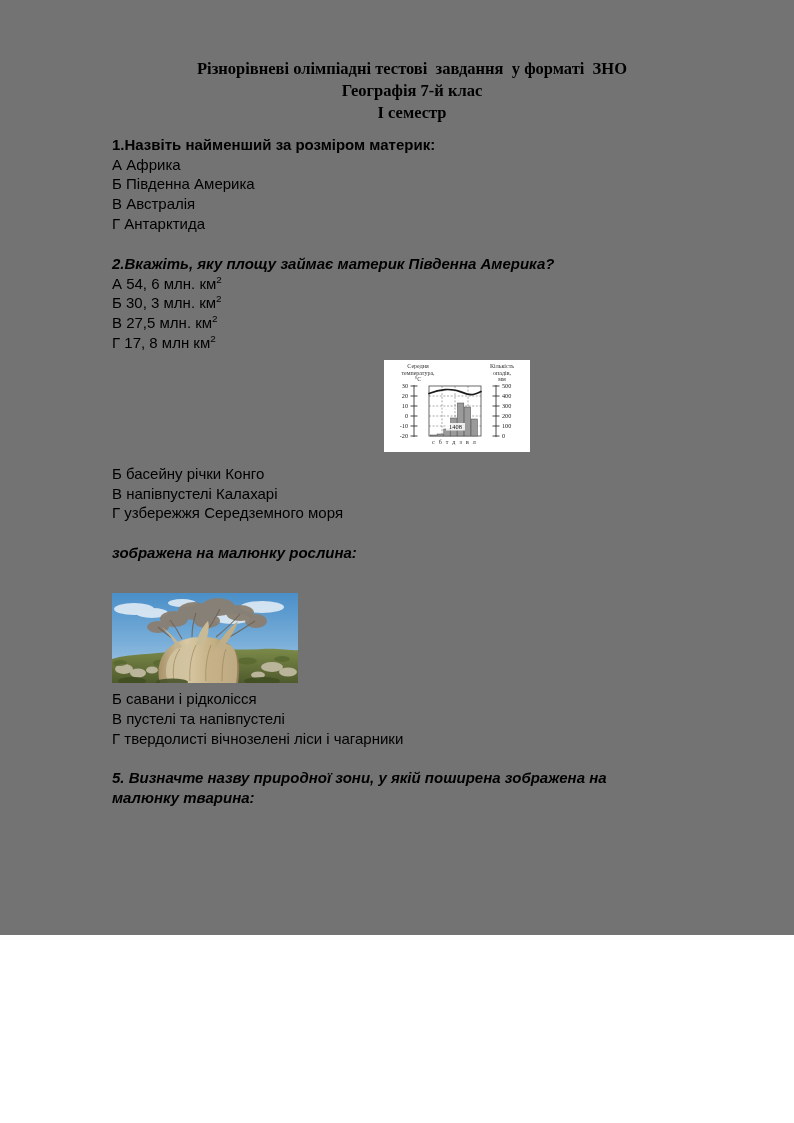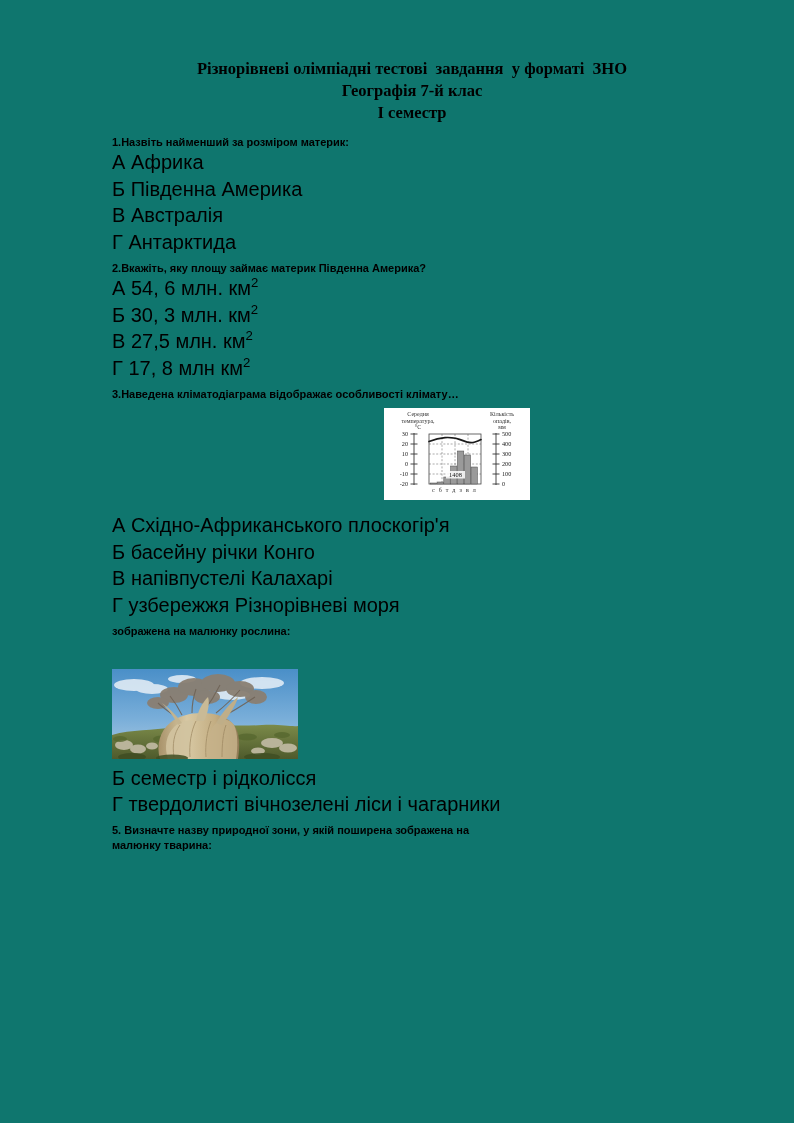--- a/index.html
+++ b/index.html
@@ -4,22 +4,22 @@
 <title>Geography Test Document</title>
 <style>
   html, body {
     margin: 0;
     padding: 0;
     background: #ffffff;
   }
   .page {
     position: relative;
     width: 794px;
-    height: 1123px;
-    background: #0f766e;
+    height: 935px;
+    background: #737373;
     overflow: hidden;
     font-family: "Liberation Sans", sans-serif;
     color: #000000;
   }
   .content {
     position: absolute;
     left: 112px;
     top: 58px;
     width: 600px;
   }
@@ -31,29 +31,29 @@
     font-weight: bold;
     font-size: 16.5px;
     line-height: 1.33;
     color: #000;
   }
   .title-line { white-space: pre; }
 
   
   .question {
     font-weight: bold;
-    font-size: 11px;
+    font-size: 15px;
     line-height: 1.32;
     margin-top: 11px;
     color: #000;
   }
-  .question.tight { margin-top: 6px; }
+  .question.tight { margin-top: 20px; font-style: italic; }
   .option {
     font-weight: normal;
-    font-size: 20px;
+    font-size: 15px;
     line-height: 1.32;
     color: #000;
   }
   sup.sq {
     font-size: 0.66em;
     vertical-align: super;
     line-height: 0;
   }
 
   
@@ -108,21 +108,20 @@
     <div class="option">Б Південна Америка</div>
     <div class="option">В Австралія</div>
     <div class="option">Г Антарктида</div>
 
     <div class="question tight">2.Вкажіть, яку площу займає материк Південна Америка?</div>
     <div class="option"><span>А 54, 6 млн. км</span><sup class="sq">2</sup></div>
     <div class="option"><span>Б 30, 3 млн. км</span><sup class="sq">2</sup></div>
     <div class="option"><span>В 27,5 млн. км</span><sup class="sq">2</sup></div>
     <div class="option"><span>Г 17, 8 млн км</span><sup class="sq">2</sup></div>
 
-    <div class="question tight">3.Наведена кліматодіаграма відображає особливості клімату…</div>
 
     <div class="figure-climate">
       <div class="climate-wrap">
         <svg width="146" height="92" viewBox="0 0 146 92" xmlns="http://www.w3.org/2000/svg">
           <rect x="0" y="0" width="146" height="92" fill="#ffffff"></rect>
 
           <text x="34" y="8" font-family="Liberation Serif, serif" font-size="6" text-anchor="middle" fill="#333">Середня</text>
           <text x="34" y="14.5" font-family="Liberation Serif, serif" font-size="6" text-anchor="middle" fill="#333">температура,</text>
           <text x="34" y="21" font-family="Liberation Serif, serif" font-size="6" text-anchor="middle" fill="#333">°C</text>
 
@@ -203,24 +202,23 @@
             <text x="69.8" y="83.5">д</text>
             <text x="76.6" y="83.5">з</text>
             <text x="83.4" y="83.5">в</text>
             <text x="90.2" y="83.5">л</text>
           </g>
         </svg>
       </div>
     </div>
 
     <div class="spacer-q3-opts"></div>
-    <div class="option">А Східно-Африканського плоскогір'я</div>
     <div class="option">Б басейну річки Конго</div>
     <div class="option">В напівпустелі Калахарі</div>
-    <div class="option">Г узбережжя Різнорівневі моря</div>
+    <div class="option">Г узбережжя Середземного моря</div>
 
     <div class="question tight">
       <div>зображена на малюнку рослина:</div>
     </div>
 
     <div class="figure-photo">
       <div class="photo-frame">
         <svg width="186" height="90" viewBox="0 0 186 90" xmlns="http://www.w3.org/2000/svg">
           <defs>
             <linearGradient id="skyGrad" x1="0" y1="0" x2="0" y2="1">
@@ -303,21 +301,22 @@
 
           <g fill="#3f4d22" opacity="0.85">
             <ellipse cx="20" cy="88" rx="14" ry="4"></ellipse>
             <ellipse cx="60" cy="89" rx="16" ry="3.5"></ellipse>
             <ellipse cx="150" cy="88" rx="18" ry="4"></ellipse>
           </g>
         </svg>
       </div>
     </div>
 
-    <div class="option">Б семестр і рідколісся</div>
+    <div class="option">Б савани і рідколісся</div>
+    <div class="option">В пустелі та напівпустелі</div>
     <div class="option">Г твердолисті вічнозелені ліси і чагарники</div>
 
     <div class="question tight">
       <div>5. Визначте назву природної зони, у якій поширена зображена на</div>
       <div>малюнку тварина:</div>
     </div>
 
   </div>
 </div>
 

